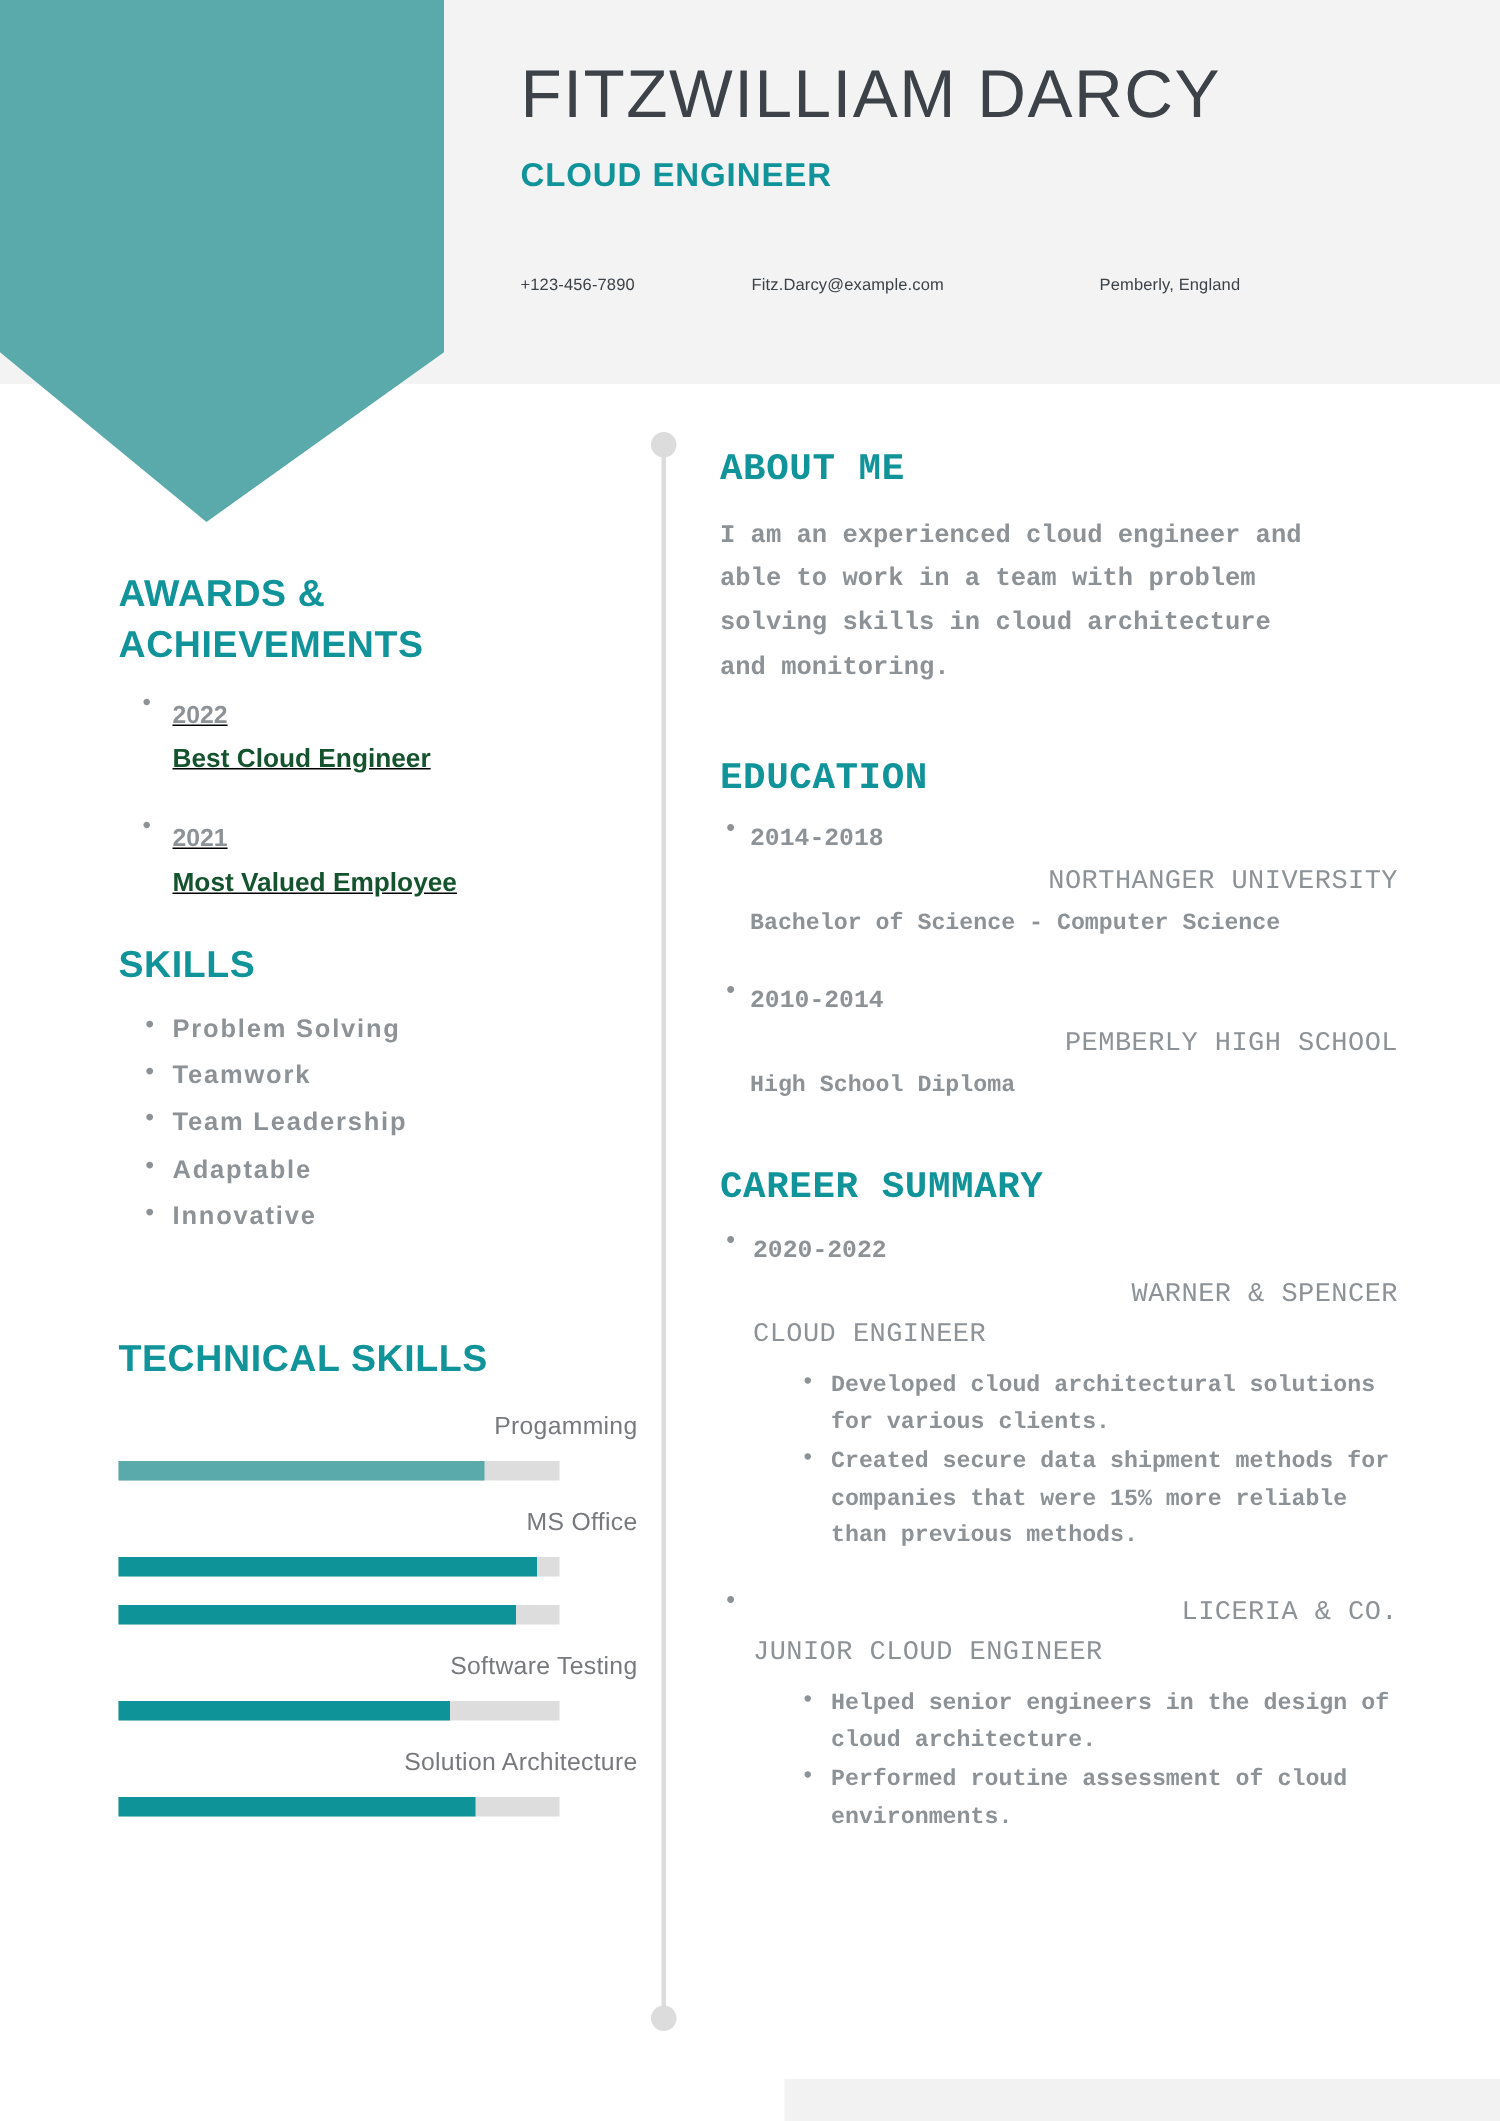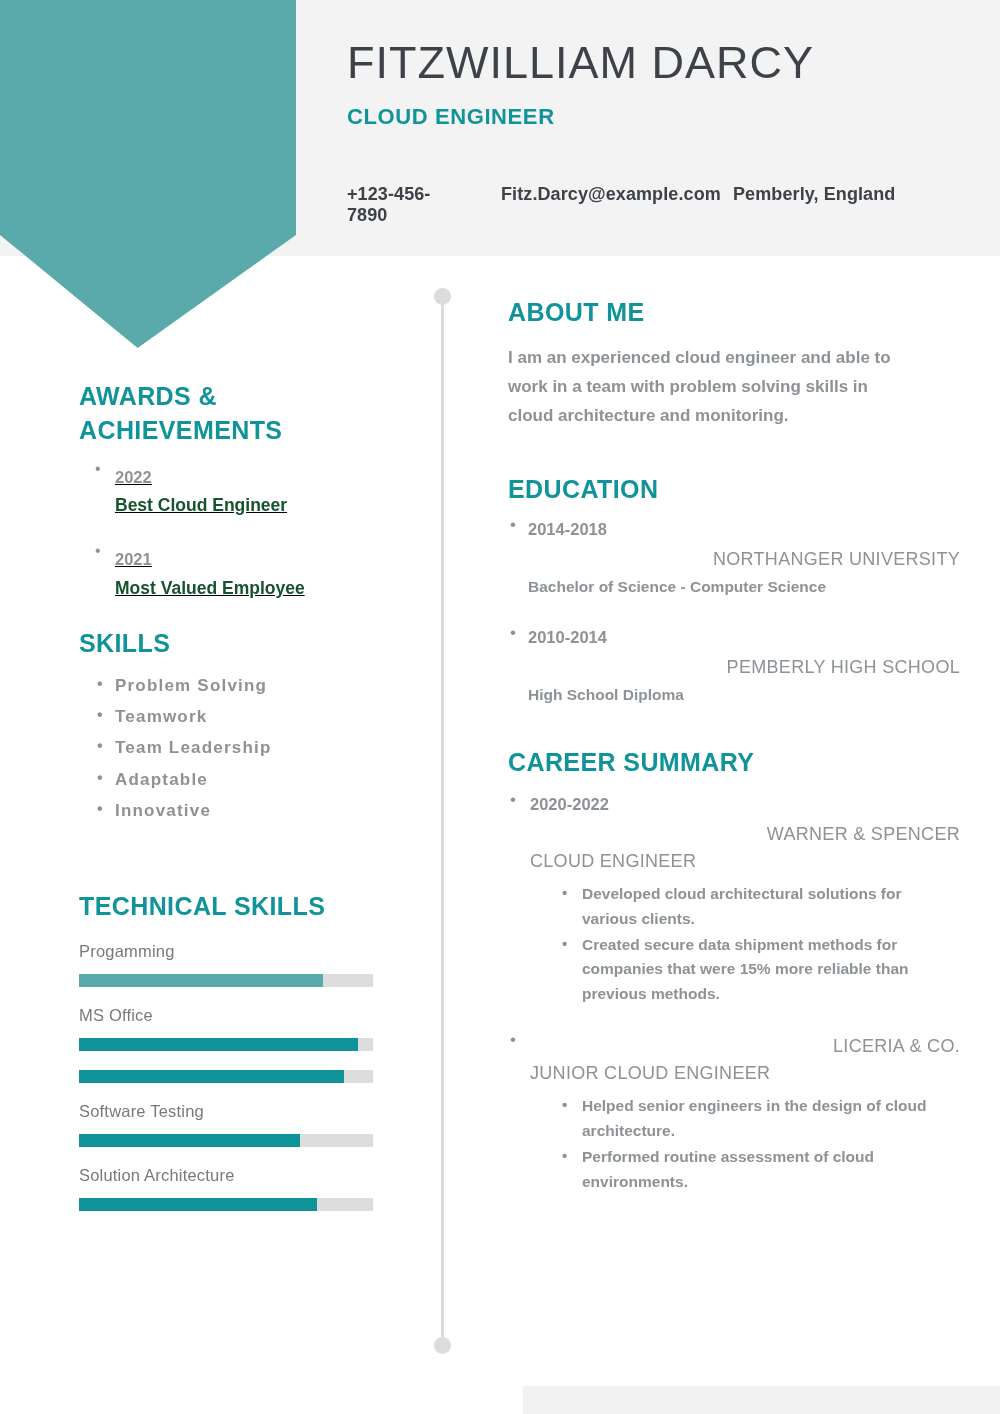--- a/index.html
+++ b/index.html
@@ -27,21 +27,21 @@
     color: #3c4248; line-height: 1.12; white-space: nowrap;
   }
   .role {
     margin-top: 16px;
     font-size: 22px; font-weight: bold; letter-spacing: 0.6px;
     color: #109399;
   }
   .contact-row {
     position: absolute; left: 347px; top: 184px;
     display: flex; align-items: baseline; gap: 32px;
-    font-size: 18px; font-weight: bold; color: #3c4248;
+    font-size: 11px; font-weight: normal; color: #3c4248;
     letter-spacing: 0.1px;
   }
   .contact-row span + span { margin-left: 0; }
   .c-phone { width: 122px; }
   .c-mail  { width: 200px; }
 
   
   .left-col {
     position: absolute; left: 5px; top: 380px; width: 420px;
     padding-left: 74px;
@@ -70,21 +70,21 @@
     font-size: 17px; font-weight: bold; color: #8d9296;
     letter-spacing: 1.2px; line-height: 1.55;
   }
   .skills-list li::before {
     content: "\2022"; position: absolute; left: 18px; top: -1px;
     color: #8d9296; font-size: 16px; letter-spacing: 0;
   }
 
   .tech-block { margin-top: 66px; }
   .tech-list { margin-top: 18px; }
-  .tech-item { margin-bottom: 19px; }
+  .tech-item { margin-bottom: 19px; text-align: right; }
   .tech-label {
     font-size: 16.5px; color: #77797c; font-weight: 400;
     margin-bottom: 13px; letter-spacing: 0.2px;
   }
   .bar-track {
     position: relative; width: 294px; height: 13px;
     background: #dddddd;
   }
   .bar-fill { position: absolute; left: 0; top: 0; height: 13px; background: #0e9399; }
   .bar-fill.muted { background: #5aa9ab; }
@@ -95,21 +95,21 @@
     width: 3px; height: 1048px; background: #dcdcdc;
   }
   .timeline-dot {
     position: absolute; left: 434px; width: 17px; height: 17px;
     border-radius: 50%; background: #dcdcdc;
   }
   .timeline-dot.top { top: 288px; }
   .timeline-dot.bottom { top: 1337px; }
 
   
-  .right-col { position: absolute; left: 508px; top: 298px; width: 452px; }
+  .right-col { position: absolute; left: 480px; top: 298px; width: 452px; font-family: Liberation Mono, monospace; }
   .rc-title {
     font-size: 25px; font-weight: bold; color: #109399; letter-spacing: 0.4px;
   }
   .about-text {
     margin-top: 16px; font-size: 17px; font-weight: bold; color: #8d9296;
     line-height: 1.72; width: 400px;
   }
   .edu-block { margin-top: 44px; }
   .entry-list { margin-top: 14px; list-style: none; }
   .entry { position: relative; padding-left: 20px; margin-bottom: 28px; }

